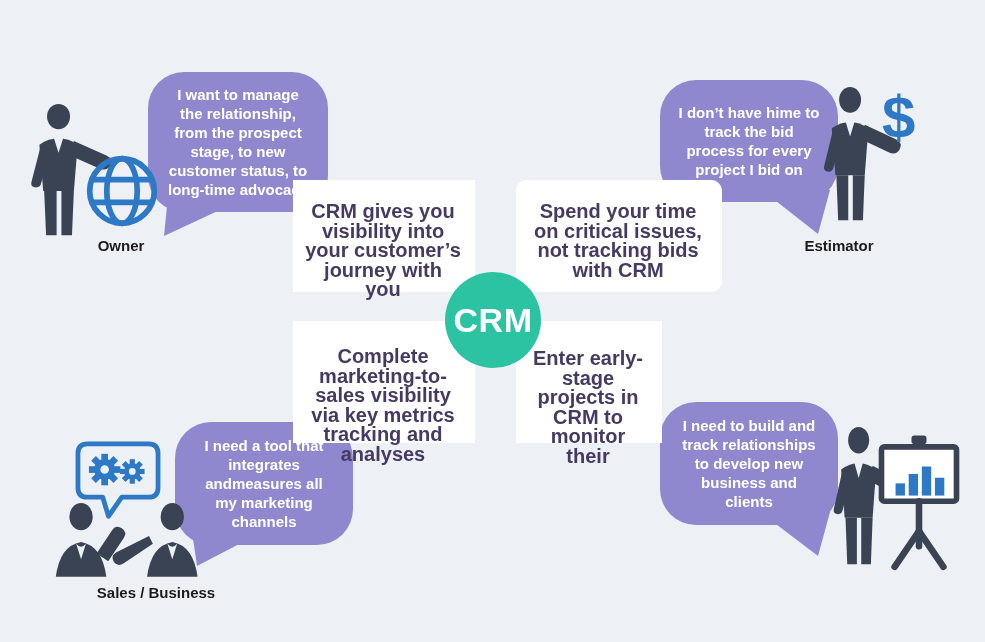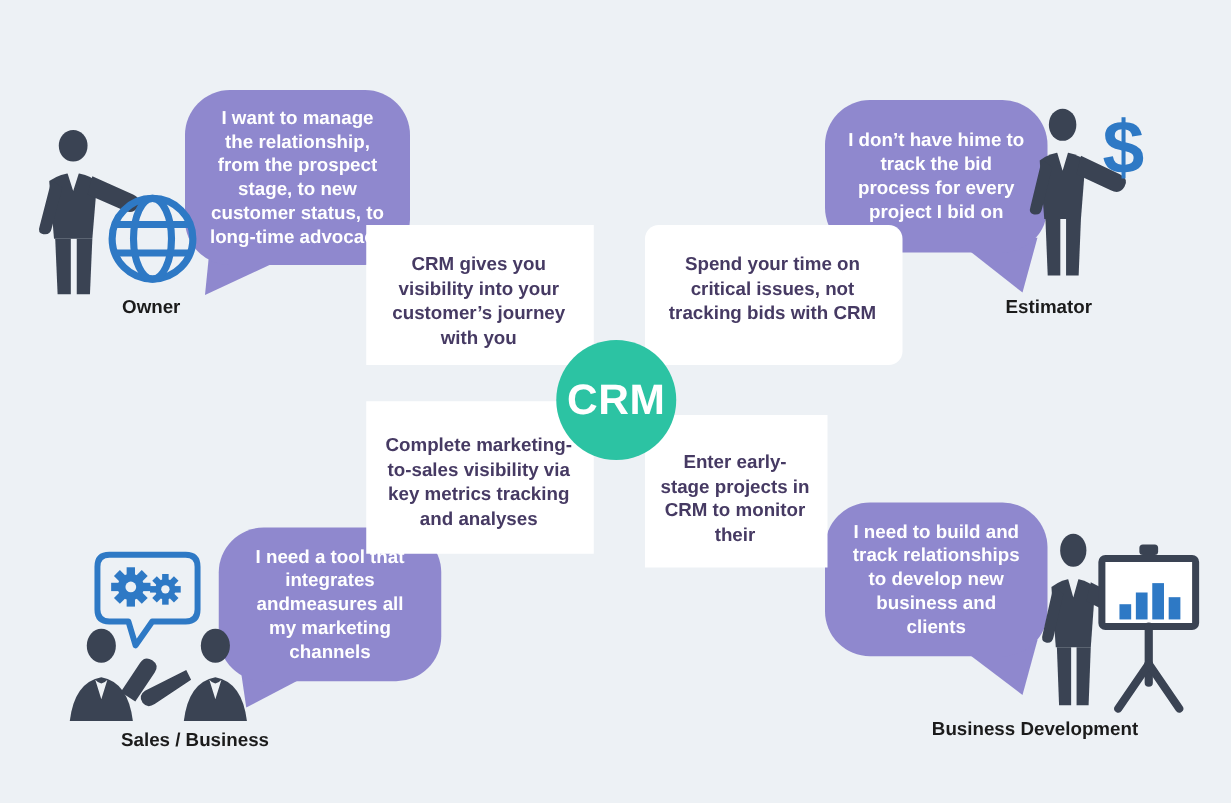--- a/index.html
+++ b/index.html
@@ -20,27 +20,27 @@
     display:flex;align-items:center;justify-content:center;
     padding:12px 18px;box-sizing:border-box;
   }
   .bubble-owner{left:148px;top:72px;width:180px;height:140px;}
   .bubble-estimator{left:660px;top:80px;width:178px;height:122px;}
   .bubble-sales{left:175px;top:422px;width:178px;height:123px;}
   .bubble-bizdev{left:660px;top:402px;width:178px;height:123px;}
   
   .card{
     position:absolute;background:#ffffff;color:#463a63;
-    font-size:15px;font-weight:700;line-height:19.5px;text-align:center;
+    font-size:20px;font-weight:700;line-height:19.5px;text-align:center;
     padding:22px 14px 0 12px;box-sizing:border-box;
   }
   .card-1{left:293px;top:180px;width:182px;height:112px;}
   .card-2{left:516px;top:180px;width:206px;height:112px;border-radius:11px;}
   .card-3{left:293px;top:321px;width:182px;height:122px;padding-top:26px;}
-  .card-4{left:516px;top:332px;width:146px;height:122px;padding-top:28px;}
+  .card-4{left:516px;top:321px;width:146px;height:122px;padding-top:28px;}
   
   .crm-badge{
     position:absolute;left:445px;top:272px;width:96px;height:96px;
     border-radius:50%;background:#2cc3a3;color:#ffffff;
     display:flex;align-items:center;justify-content:center;
     font-size:34px;font-weight:700;letter-spacing:0.5px;
   }
   
   .fig{position:absolute;}
   .fig-owner-person{left:25px;top:103px;}
@@ -202,15 +202,14 @@
       <rect x="37" y="43" width="10" height="23"></rect>
       <rect x="51" y="35" width="10" height="31"></rect>
       <rect x="65" y="47" width="10" height="19"></rect>
     </g>
     <g stroke="#3a4353" stroke-width="7" stroke-linecap="round" fill="none">
       <line x1="48" y1="72" x2="48" y2="120"></line>
       <line x1="48" y1="104" x2="22" y2="142"></line>
       <line x1="48" y1="104" x2="74" y2="142"></line>
     </g>
   </svg>
-  <div class="persona-label label-bizdev">Business Development</div>
 
 </div>
 
 </body></html>

